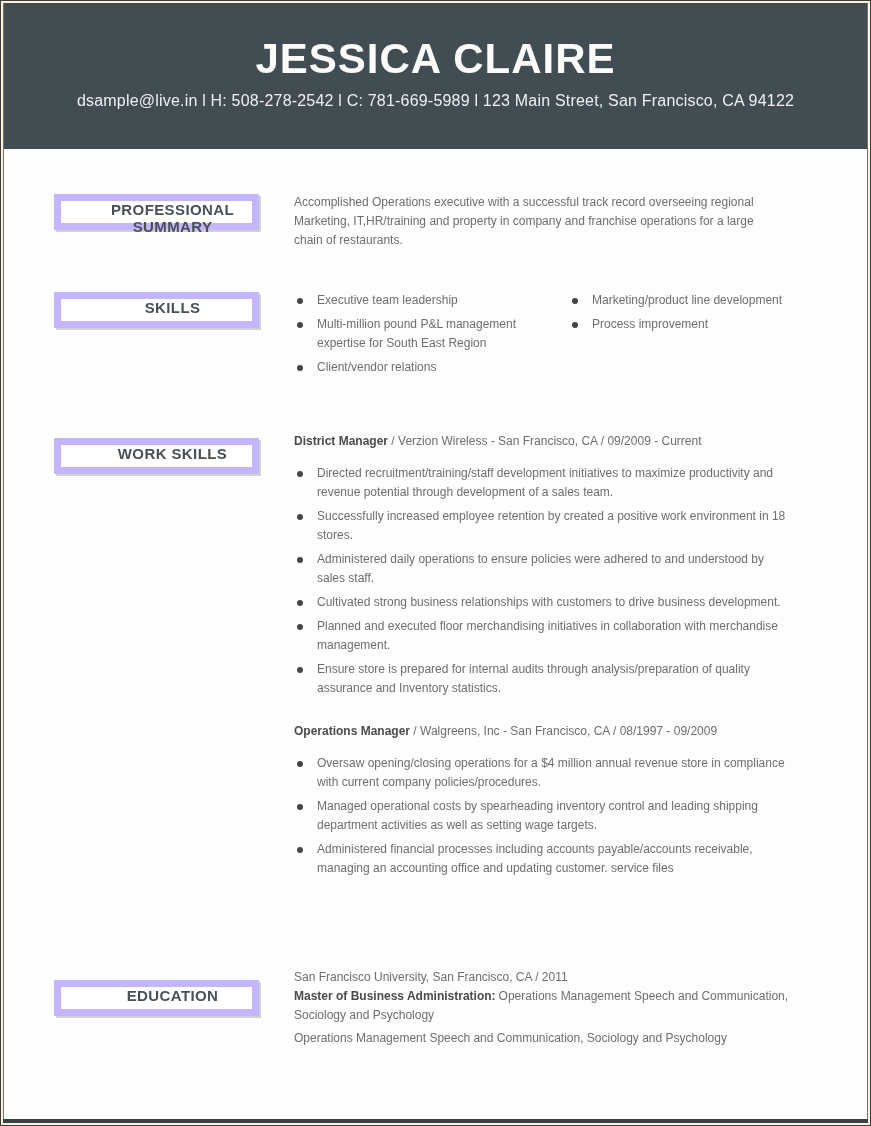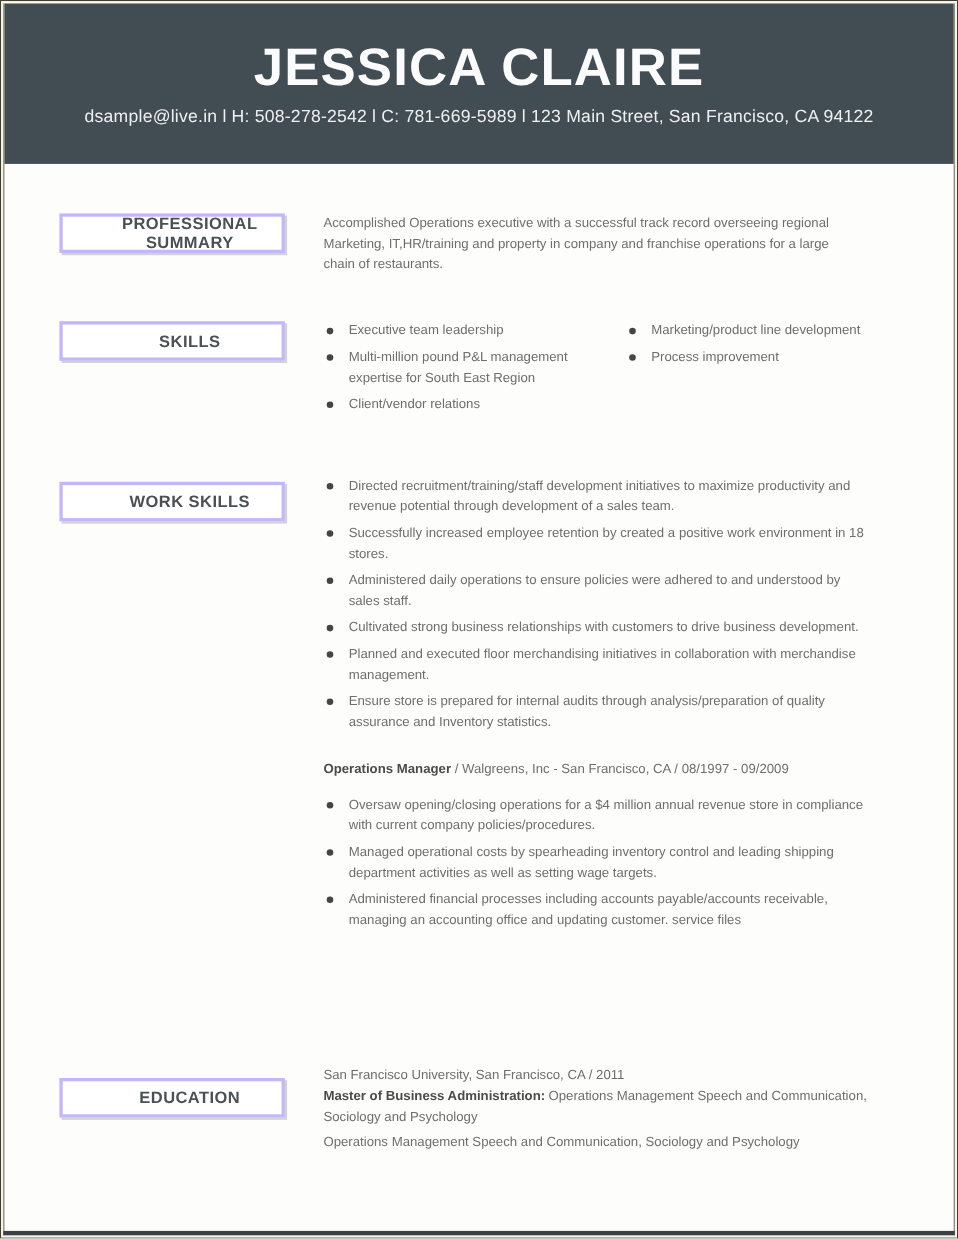--- a/index.html
+++ b/index.html
@@ -8,28 +8,28 @@
     position:relative;width:871px;height:1126px;box-sizing:border-box;
     background:#fdfdfb;border:1px solid #3e3e37;overflow:hidden;
     font-family:"Liberation Sans","DejaVu Sans",sans-serif;
   }
   .cream-frame{position:absolute;inset:0;border:2px solid #f7f4e3;z-index:6;pointer-events:none;}
   .edge{position:absolute;top:2px;bottom:2px;width:1px;background:#73735c;z-index:7;}
   .edge.left{left:2px}.edge.right{right:2px}
   .bottom-bar{position:absolute;left:2px;right:2px;bottom:2px;height:4px;background:#3b4044;z-index:8;}
 
   .header{position:absolute;left:3px;right:3px;top:2px;height:146px;background:#414c53;z-index:1;}
-  .name{margin:0;padding-top:34px;text-align:center;font-size:48px;font-weight:bold;
+  .name{margin:0;padding-top:34px;text-align:center;font-size:42px;font-weight:bold;
         color:#fbfbfb;letter-spacing:1px;line-height:1.05;}
   .contact{margin-top:11px;text-align:center;font-size:16px;color:#f0f0f0;letter-spacing:0.2px;}
 
   .label-box{
     position:absolute;left:53px;width:205px;height:36px;box-sizing:border-box;
-    border:3px solid #c4b5fd;box-shadow:2px 2px 0 rgba(130,130,130,0.35);
-    display:flex;align-items:center;justify-content:center;background:#ffffff;
+    border:7px solid #c4b5fd;box-shadow:2px 2px 0 rgba(130,130,130,0.35);
+    display:flex;justify-content:center;background:#ffffff;
     font-weight:bold;font-size:15px;color:#4a5054;letter-spacing:0.4px;text-align:center;padding-left:32px;
   }
   #label-summary{top:193px}
   #label-skills{top:291px}
   #label-work{top:437px}
   #label-education{top:979px}
 
   .content{position:absolute;left:293px;color:#6e6e6e;font-size:12px;line-height:19px;}
   #summary-text{top:192px;width:480px;}
 
@@ -84,20 +84,21 @@
         <li>Marketing/product line development</li>
         <li>Process improvement</li>
       </ul>
   </div>
 
   <div class="label-box" id="label-work">
     <span>WORK SKILLS</span>
   </div>
   <div class="content" id="work">
     <div class="job">
+      <p class="job-heading"><span class="job-title">District Manager</span><span> / Verzion Wireless - San Francisco, CA / 09/2009 - Current</span></p>
       <ul class="bullets">
           <li>Directed recruitment/training/staff development initiatives to maximize productivity and revenue potential through development of a sales team.</li>
           <li>Successfully increased employee retention by created a positive work environment in 18 stores.</li>
           <li>Administered daily operations to ensure policies were adhered to and understood by sales staff.</li>
           <li>Cultivated strong business relationships with customers to drive business development.</li>
           <li>Planned and executed floor merchandising initiatives in collaboration with merchandise management.</li>
           <li>Ensure store is prepared for internal audits through analysis/preparation of quality assurance and Inventory statistics.</li>
         </ul>
     </div>
     <div class="job">

